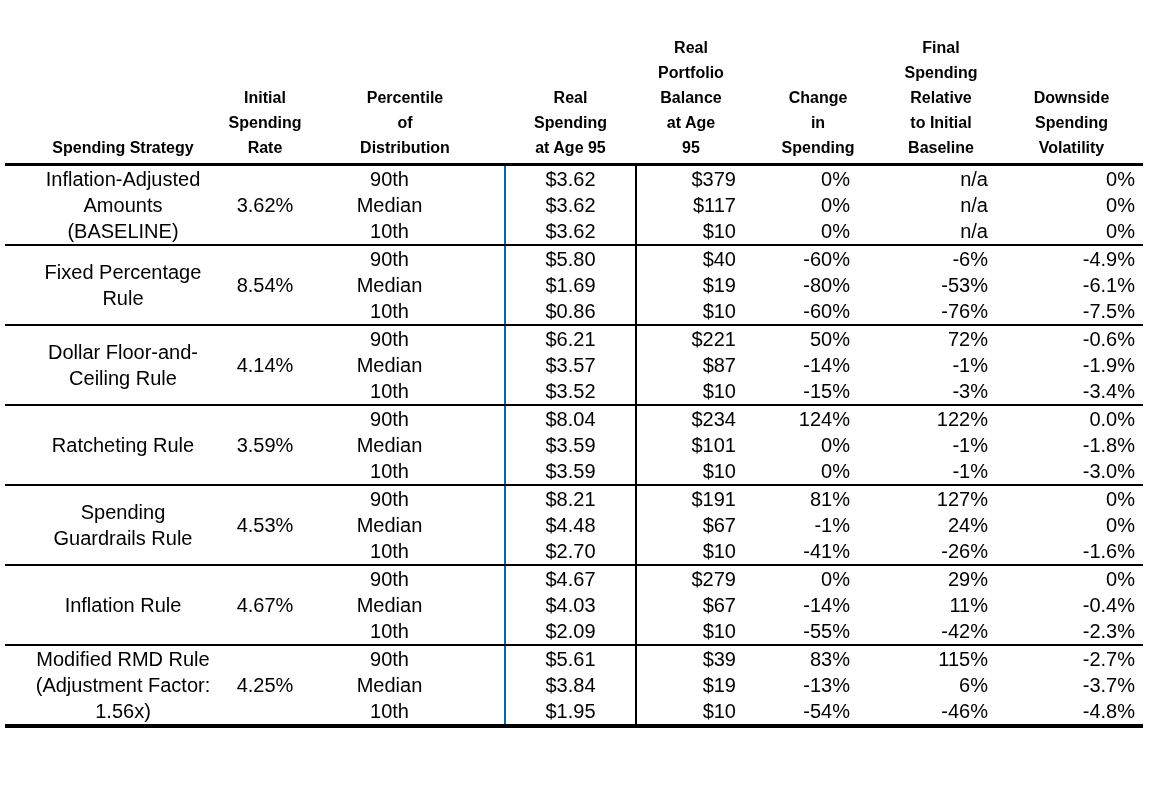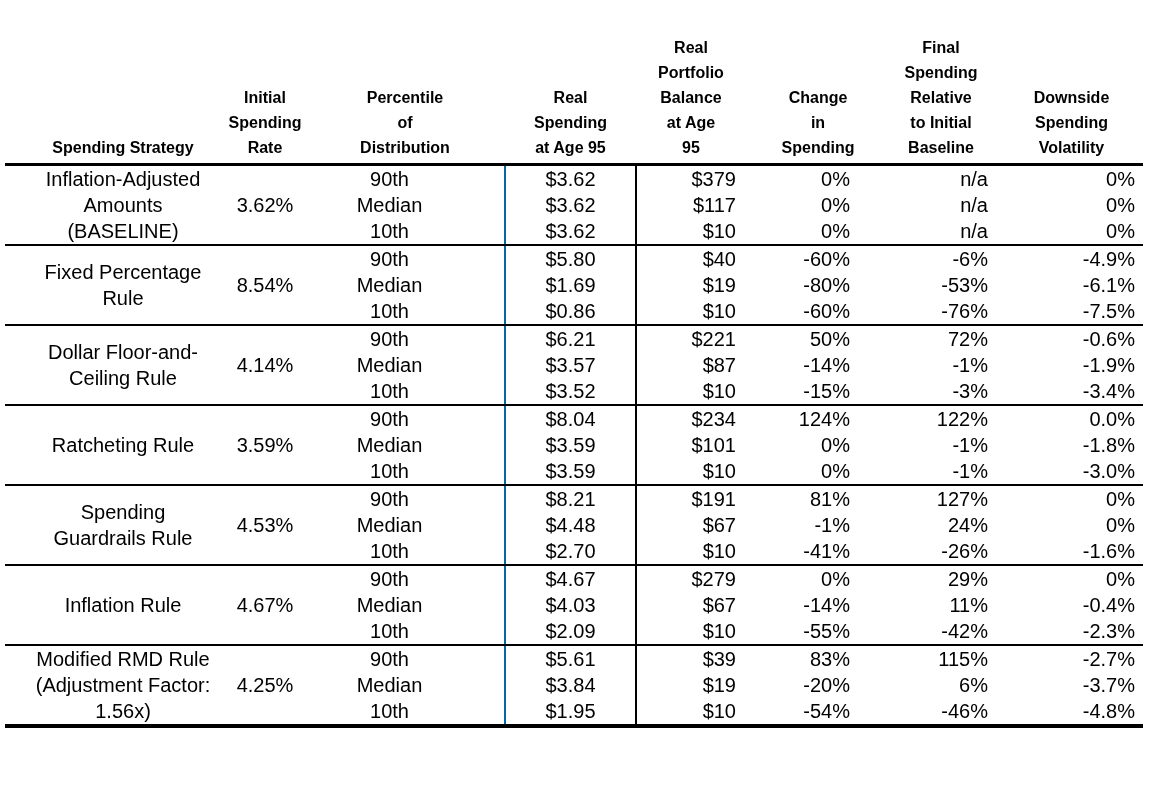--- a/index.html
+++ b/index.html
@@ -280,21 +280,21 @@
         <td class="c4">$5.61</td>
         <td class="c5">$39</td>
         <td class="c6">83%</td>
         <td class="c7">115%</td>
         <td class="c8">-2.7%</td>
       </tr>
       <tr>
         <td class="c3">Median</td>
         <td class="c4">$3.84</td>
         <td class="c5">$19</td>
-        <td class="c6">-20%</td>
+        <td class="c6">-13%</td>
         <td class="c7">6%</td>
         <td class="c8">-3.7%</td>
       </tr>
       <tr>
         <td class="c3 gb">10th</td>
         <td class="c4 gb">$1.95</td>
         <td class="c5 gb">$10</td>
         <td class="c6 gb">-54%</td>
         <td class="c7 gb">-46%</td>
         <td class="c8 gb">-4.8%</td>

